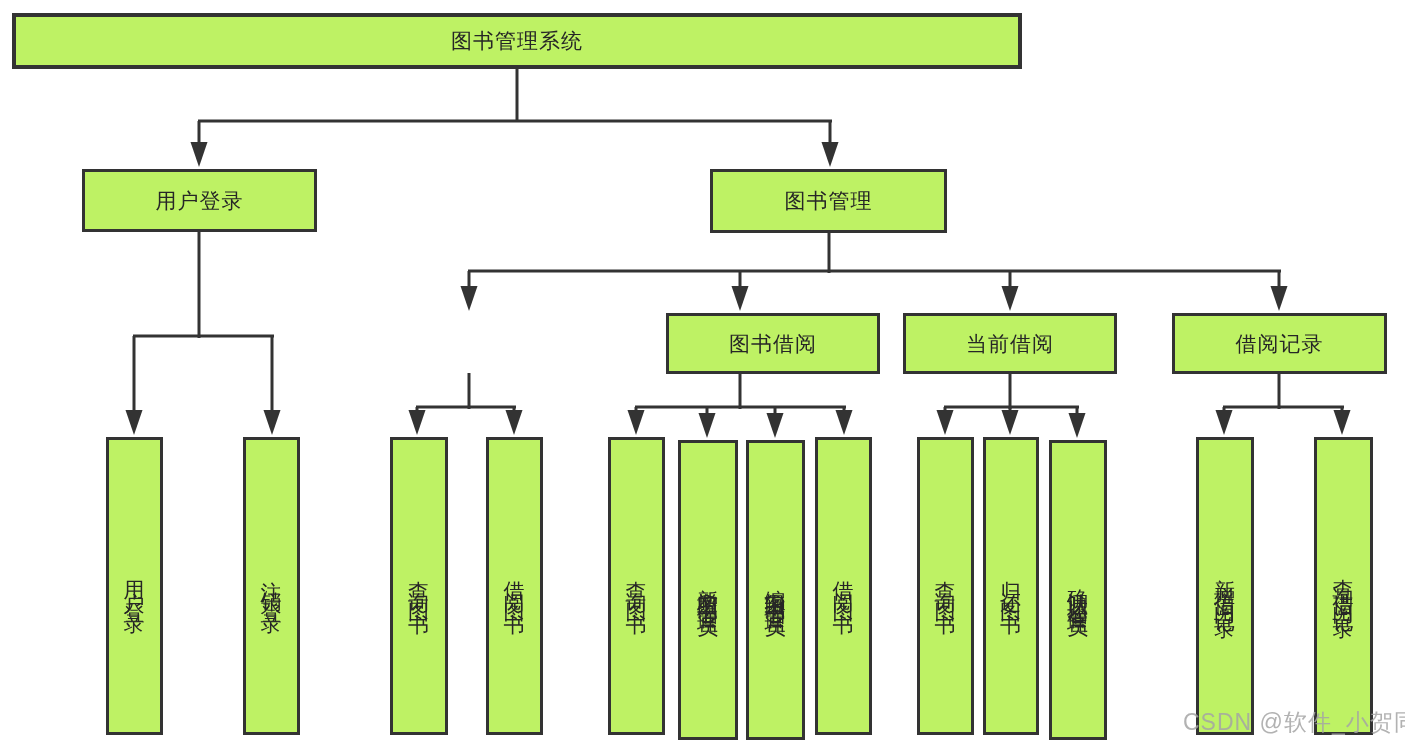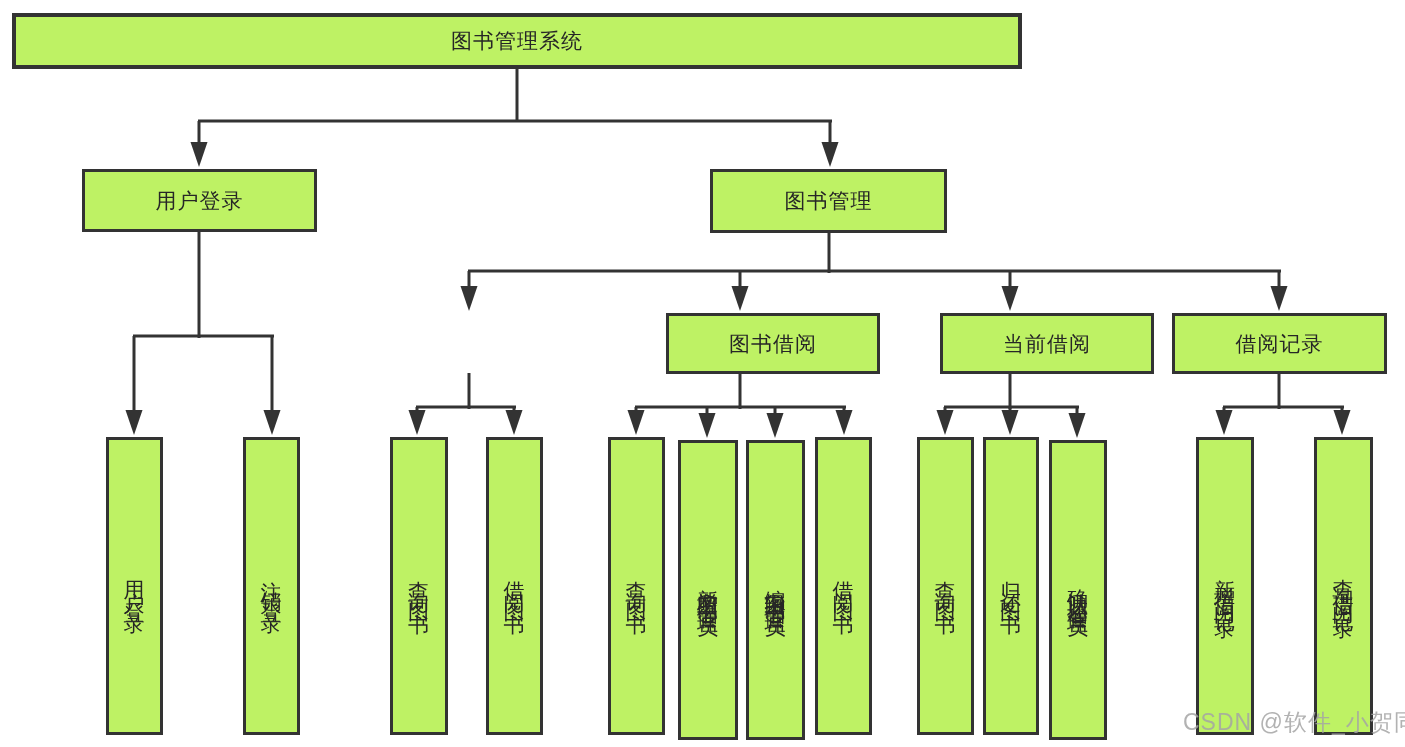--- a/index.html
+++ b/index.html
@@ -132,21 +132,21 @@
   <div class="node" style="left:82px; top:169px; width:235px; height:63px;">
     <span class="hlabel">用户登录</span>
   </div>
   <div class="node" style="left:710px; top:169px; width:237px; height:64px;font-family:Liberation Mono, monospace;">
     <span class="hlabel">图书管理</span>
   </div>
 
   <div class="node" style="left:633px; top:313px; width:214px; height:61px;margin-left:33px;">
     <span class="hlabel">图书借阅</span>
   </div>
-  <div class="node" style="left:903px; top:313px; width:214px; height:61px;margin-left:37px;">
+  <div class="node" style="left:903px; top:313px; width:214px; height:61px;">
     <span class="hlabel">当前借阅</span>
   </div>
   <div class="node" style="left:1172px; top:313px; width:215px; height:61px;">
     <span class="hlabel">借阅记录</span>
   </div>
 
   <div class="node" style="left:106px; top:437px; width:57px; height:298px;">
     <span class="vlabel v4">用户登录</span>
   </div>
   <div class="node" style="left:243px; top:437px; width:57px; height:298px;">

